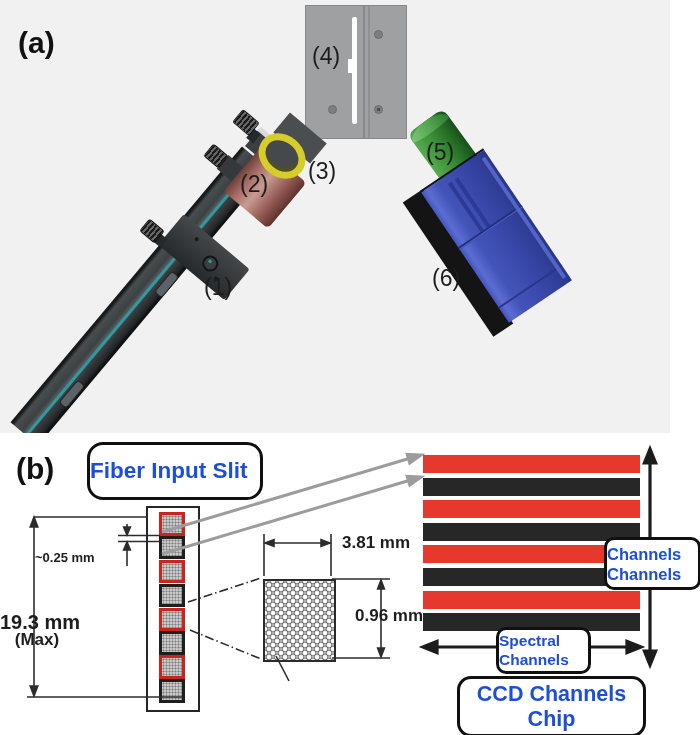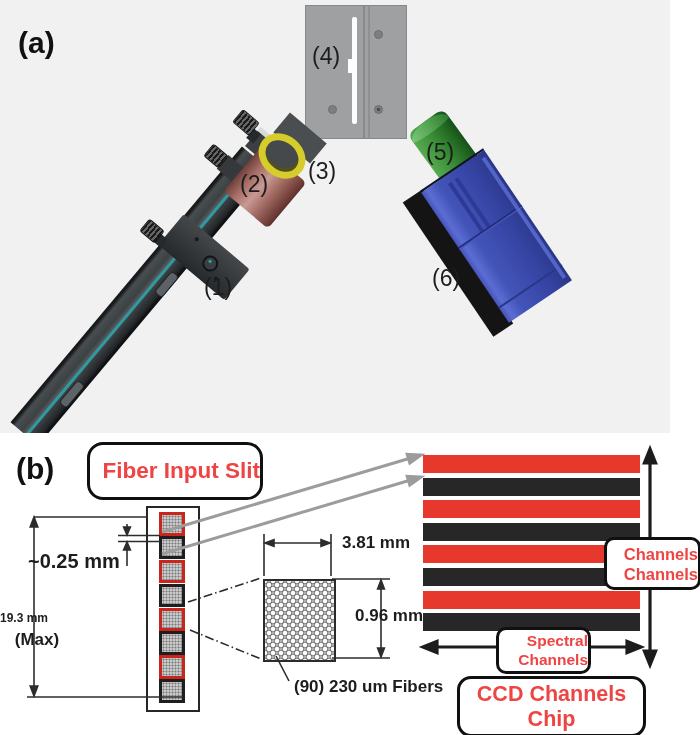--- a/index.html
+++ b/index.html
@@ -15,22 +15,22 @@
   .tube{background:linear-gradient(90deg,#17191b 0%,#17191b 6%,#484d50 16%,#3c4144 40%,#575c5f 52%,#3c4144 62%,#24272a 86%,#0f1113 95%,#0f1113 100%);}
   .knurl{background:repeating-linear-gradient(90deg,#1a1a1a 0 2px,#666 2px 4px);border:1px solid #101010;border-radius:3px;}
   .slot{border-radius:4px;background:#5d6266;border:1px solid #212527;}
   .hatch{background-color:#c9c9c9;background-image:radial-gradient(#7a7a7a 0.9px,transparent 1.1px);background-size:3px 3px;}
   .honey{background-color:#fdfdfd;
     background-image:radial-gradient(circle at 4px 4px,transparent 2.4px,#6e6e6e 2.6px 3.4px,transparent 3.6px),
                      radial-gradient(circle at 4px 4px,transparent 2.4px,#6e6e6e 2.6px 3.4px,transparent 3.6px);
     background-size:8px 8px;background-position:0 0,4px 4px;}
   
   .bbox{background:#fff;border:3px solid #101010;border-radius:10px;display:flex;
-        flex-direction:column;align-items:flex-end;justify-content:center;
-        font-weight:bold;color:#ef4444;text-align:center;z-index:6;}
+        flex-direction:column;align-items:flex-start;justify-content:center;
+        font-weight:bold;color:#1d4ed8;text-align:center;z-index:6;}
   .dimtxt{font-weight:bold;color:#1d1d1d;z-index:6;white-space:nowrap;}
   .stripe{height:18px;margin-bottom:4.6px;}
   .sq{box-sizing:border-box;width:26px;height:23.5px;margin-bottom:0.4px;border:3px solid #000;}
   svg.overlay{position:absolute;left:0;top:0;z-index:5;pointer-events:none;}
   .z1{z-index:1}.z2{z-index:2}.z3{z-index:3}.z4{z-index:4}
 </style>
 </head>
 <body>
 
 <div class="fig">
@@ -172,26 +172,25 @@
       <line x1="650" y1="462" x2="650" y2="652"></line>
       <polygon points="650,449 644.4,463 655.6,463"></polygon>
       <polygon points="650,665 644.4,651 655.6,651"></polygon>
 
       <line x1="436" y1="647" x2="628" y2="647"></line>
       <polygon points="423,647 437,641.4 437,652.6"></polygon>
       <polygon points="641,647 627,641.4 627,652.6"></polygon>
     </g>
   </svg>
 
-  <div class="abs dimtxt" style="left:28px;top:550px;font-size:20px">~0.25 mm</div>
-  <div class="abs dimtxt" style="left:0;top:611px;width:74px;text-align:left;font-size:12px">19.3 mm</div>
+  <div class="abs dimtxt" style="left:35px;top:550px;font-size:13px">~0.25 mm</div>
+  <div class="abs dimtxt" style="left:0;top:611px;width:74px;text-align:left;font-size:20px">19.3 mm</div>
   <div class="abs dimtxt" style="left:0;top:630px;width:74px;text-align:center;font-size:17px">(Max)</div>
   <div class="abs dimtxt" style="left:342px;top:533px;font-size:17px">3.81 mm</div>
   <div class="abs dimtxt" style="left:355px;top:606px;font-size:17px">0.96 mm</div>
-  <div class="abs dimtxt" style="left:294px;top:677px;font-size:17px">(90) 230 um Fibers</div>
 
   <div class="abs bbox" style="left:604px;top:537px;width:91px;height:47px;font-size:16.5px;line-height:20px">
     <span>Channels</span>
     <span>Channels</span>
   </div>
   <div class="abs bbox" style="left:496px;top:627px;width:89px;height:41px;font-size:15.5px;line-height:18.5px">
     <span>Spectral</span>
     <span>Channels</span>
   </div>
   <div class="abs bbox" style="left:457px;top:676px;width:183px;height:55px;border-radius:14px;border-width:3.5px;font-size:21.5px">

